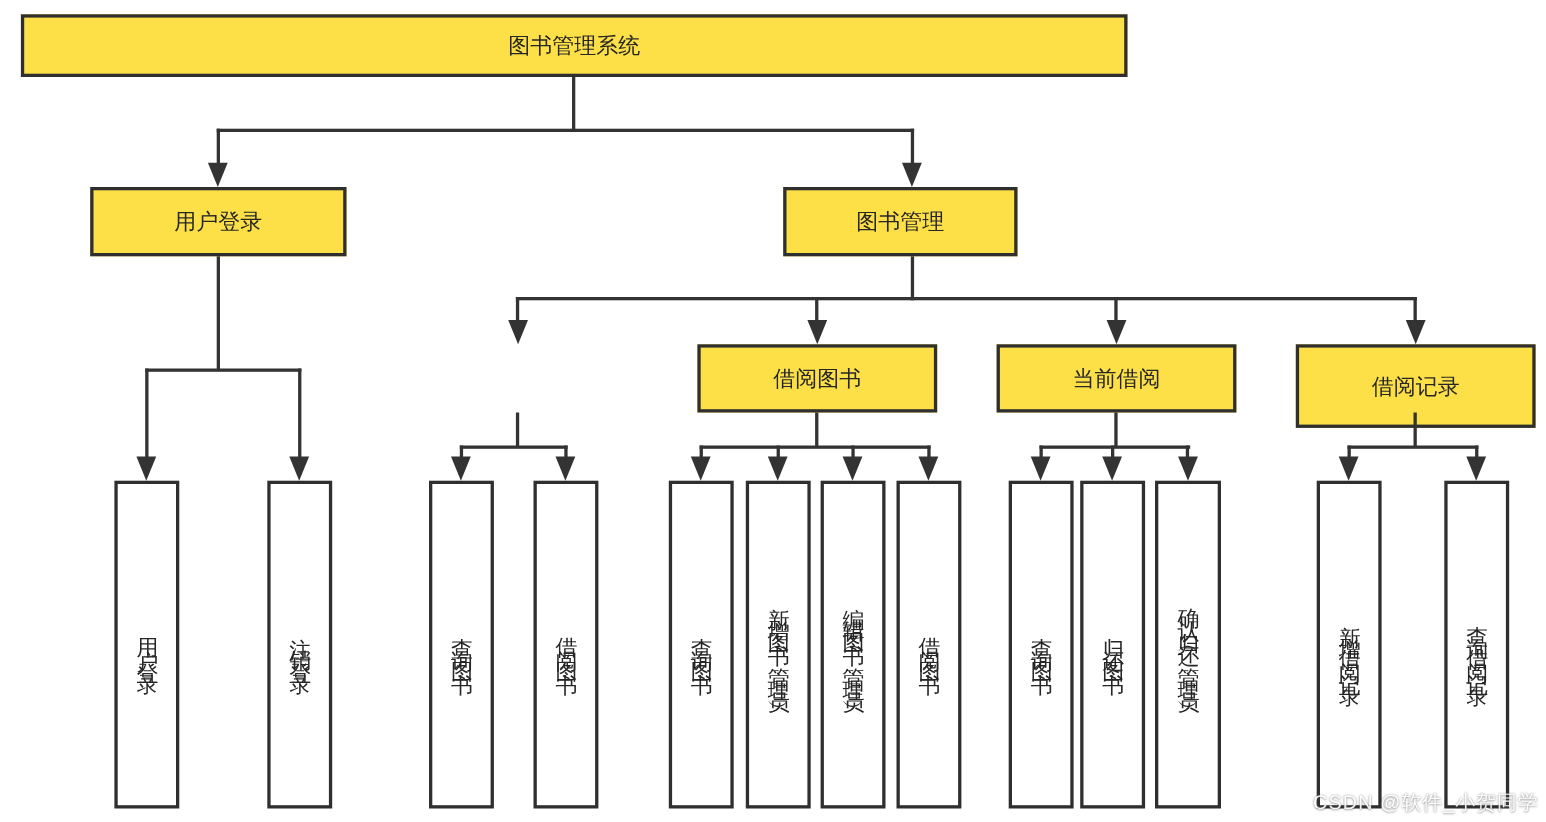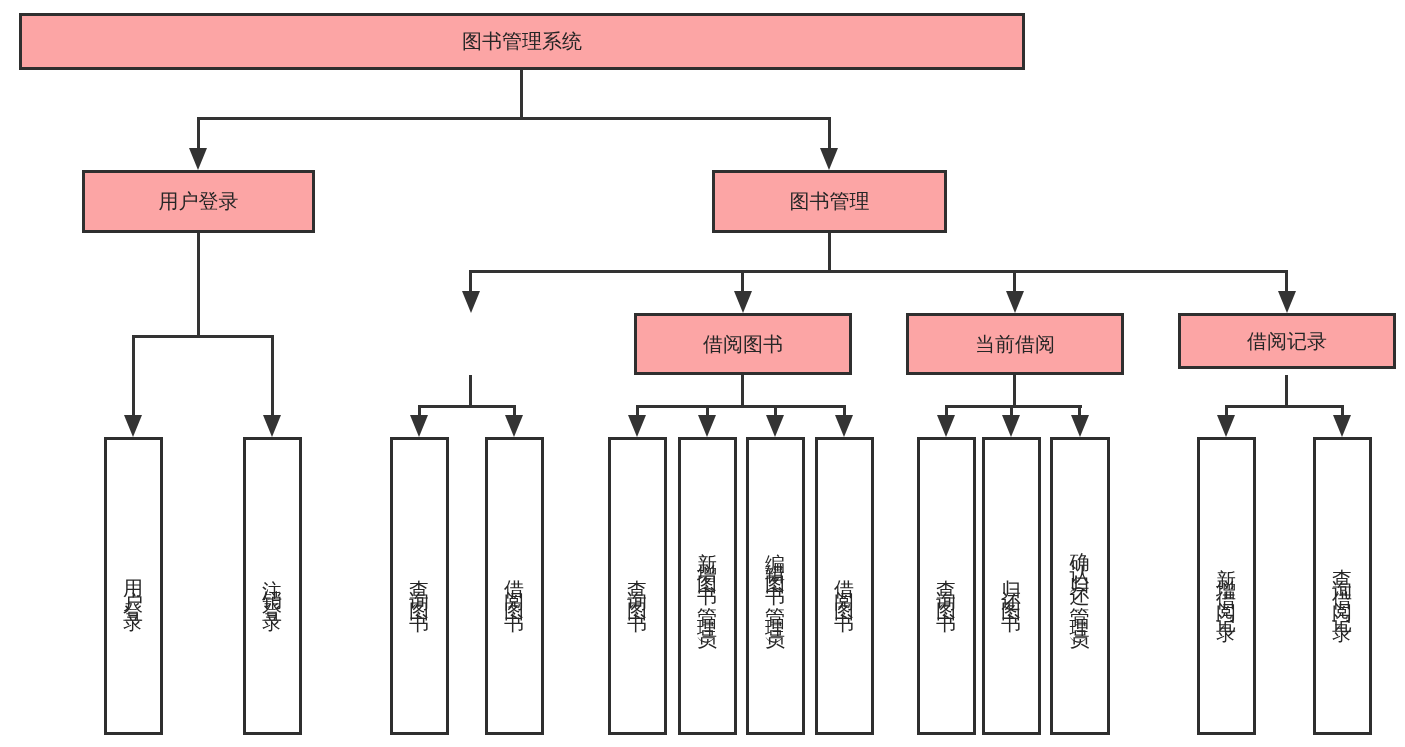--- a/index.html
+++ b/index.html
@@ -2,21 +2,21 @@
 <html><head>
 <meta charset="utf-8">
 <style>
   html,body { margin:0; padding:0; background:#ffffff; }
   .canvas {
     position:relative; width:1405px; height:747px; background:#ffffff;
     font-family:"Liberation Sans","DejaVu Sans",sans-serif; overflow:hidden;
     color:#262626;
   }
   .box {
-    position:absolute; background:#fca5a5; border:3px solid #2f2f2f;
+    position:absolute; background:#fde047; border:3px solid #2f2f2f;
     box-sizing:border-box; display:flex; align-items:center; justify-content:center;
     font-size:20px; color:#262626;text-align:right;
   }
   .leaf {
     position:absolute; top:437px; height:298px; width:59px;
     background:#ffffff; border:3px solid #2f2f2f; box-sizing:border-box;
     display:flex; align-items:center; justify-content:center;
   }
   .vtext {
     writing-mode:vertical-rl; text-orientation:mixed;
@@ -42,31 +42,31 @@
 
 <div class="canvas">
 
   <div class="box" style="left:19px; top:13px; width:1006px; height:57px;">
     <span>图书管理系统</span>
   </div>
 
   <div class="box" style="left:82px; top:170px; width:233px; height:63px;">
     <span>用户登录</span>
   </div>
-  <div class="box" style="left:712px; top:170px; width:235px; height:63px;">
+  <div class="box" style="left:712px; top:170px; width:213px; height:63px;">
     <span>图书管理</span>
   </div>
 
   <div class="box" style="left:634px; top:313px; width:218px; height:62px;">
     <span>借阅图书</span>
   </div>
   <div class="box" style="left:906px; top:313px; width:218px; height:62px;">
     <span>当前借阅</span>
   </div>
-  <div class="box" style="left:1178px; top:313px; width:218px; height:56px;">
+  <div class="box" style="left:1178px; top:313px; width:218px; height:76px;">
     <span>借阅记录</span>
   </div>
 
   <div class="leaf" style="left:104px;">
     <span class="vtext">用户登录</span>
   </div>
   <div class="leaf" style="left:243px;">
     <span class="vtext">注销登录</span>
   </div>
   <div class="leaf" style="left:390px;">
@@ -155,13 +155,14 @@
   <div class="arr" style="left:628px;  top:415px;"></div>
   <div class="arr" style="left:698px;  top:415px;"></div>
   <div class="arr" style="left:766px;  top:415px;"></div>
   <div class="arr" style="left:835px;  top:415px;"></div>
   <div class="arr" style="left:937px;  top:415px;"></div>
   <div class="arr" style="left:1002px; top:415px;"></div>
   <div class="arr" style="left:1071px; top:415px;"></div>
   <div class="arr" style="left:1217px; top:415px;"></div>
   <div class="arr" style="left:1333px; top:415px;"></div>
 
+  <div class="watermark">CSDN @软件_小贺同学</div>
 </div>
 
 </body></html>

